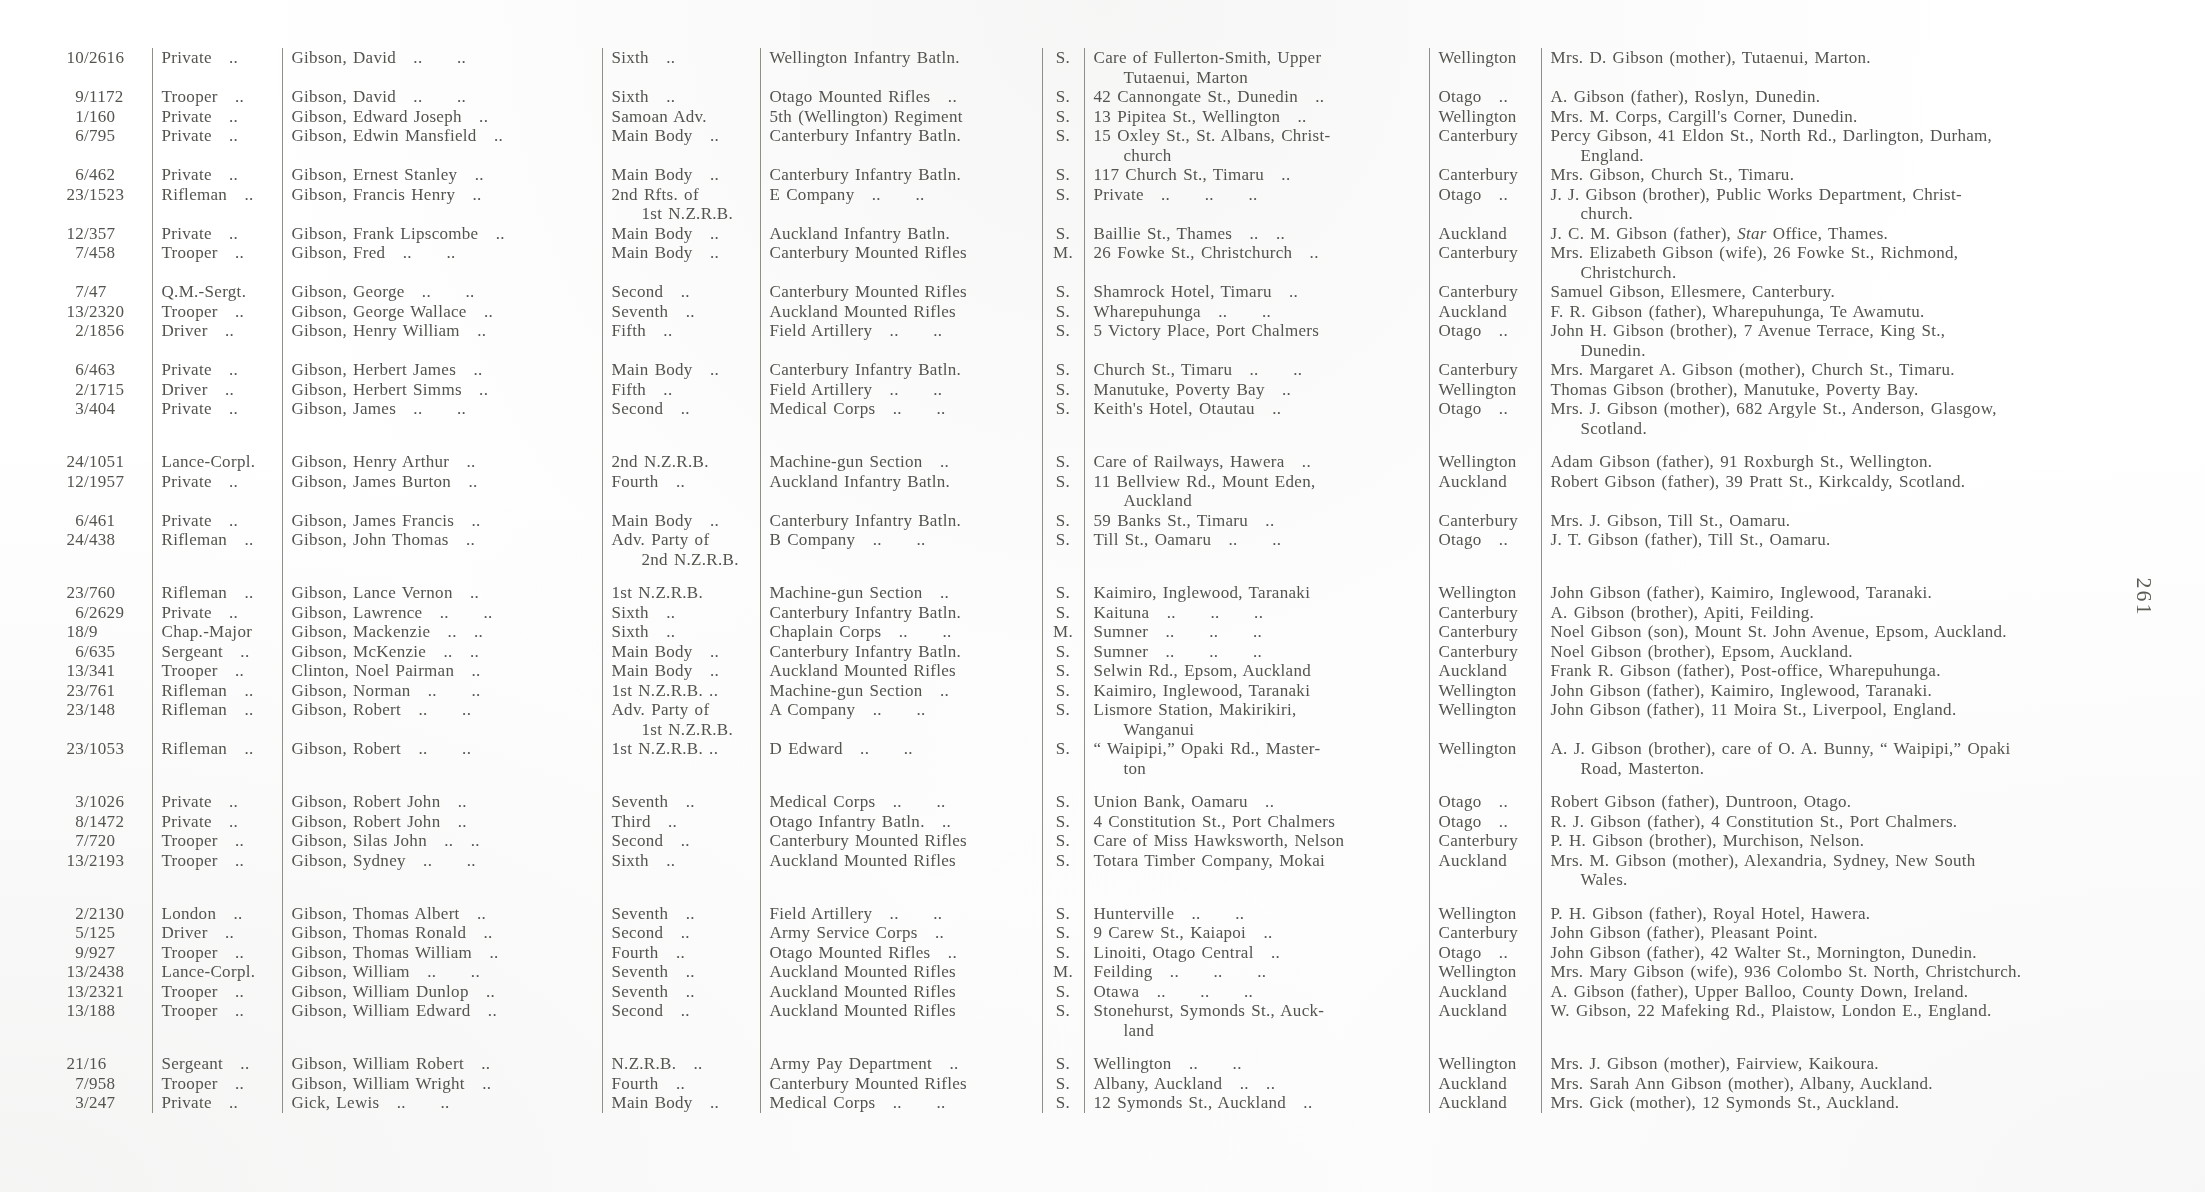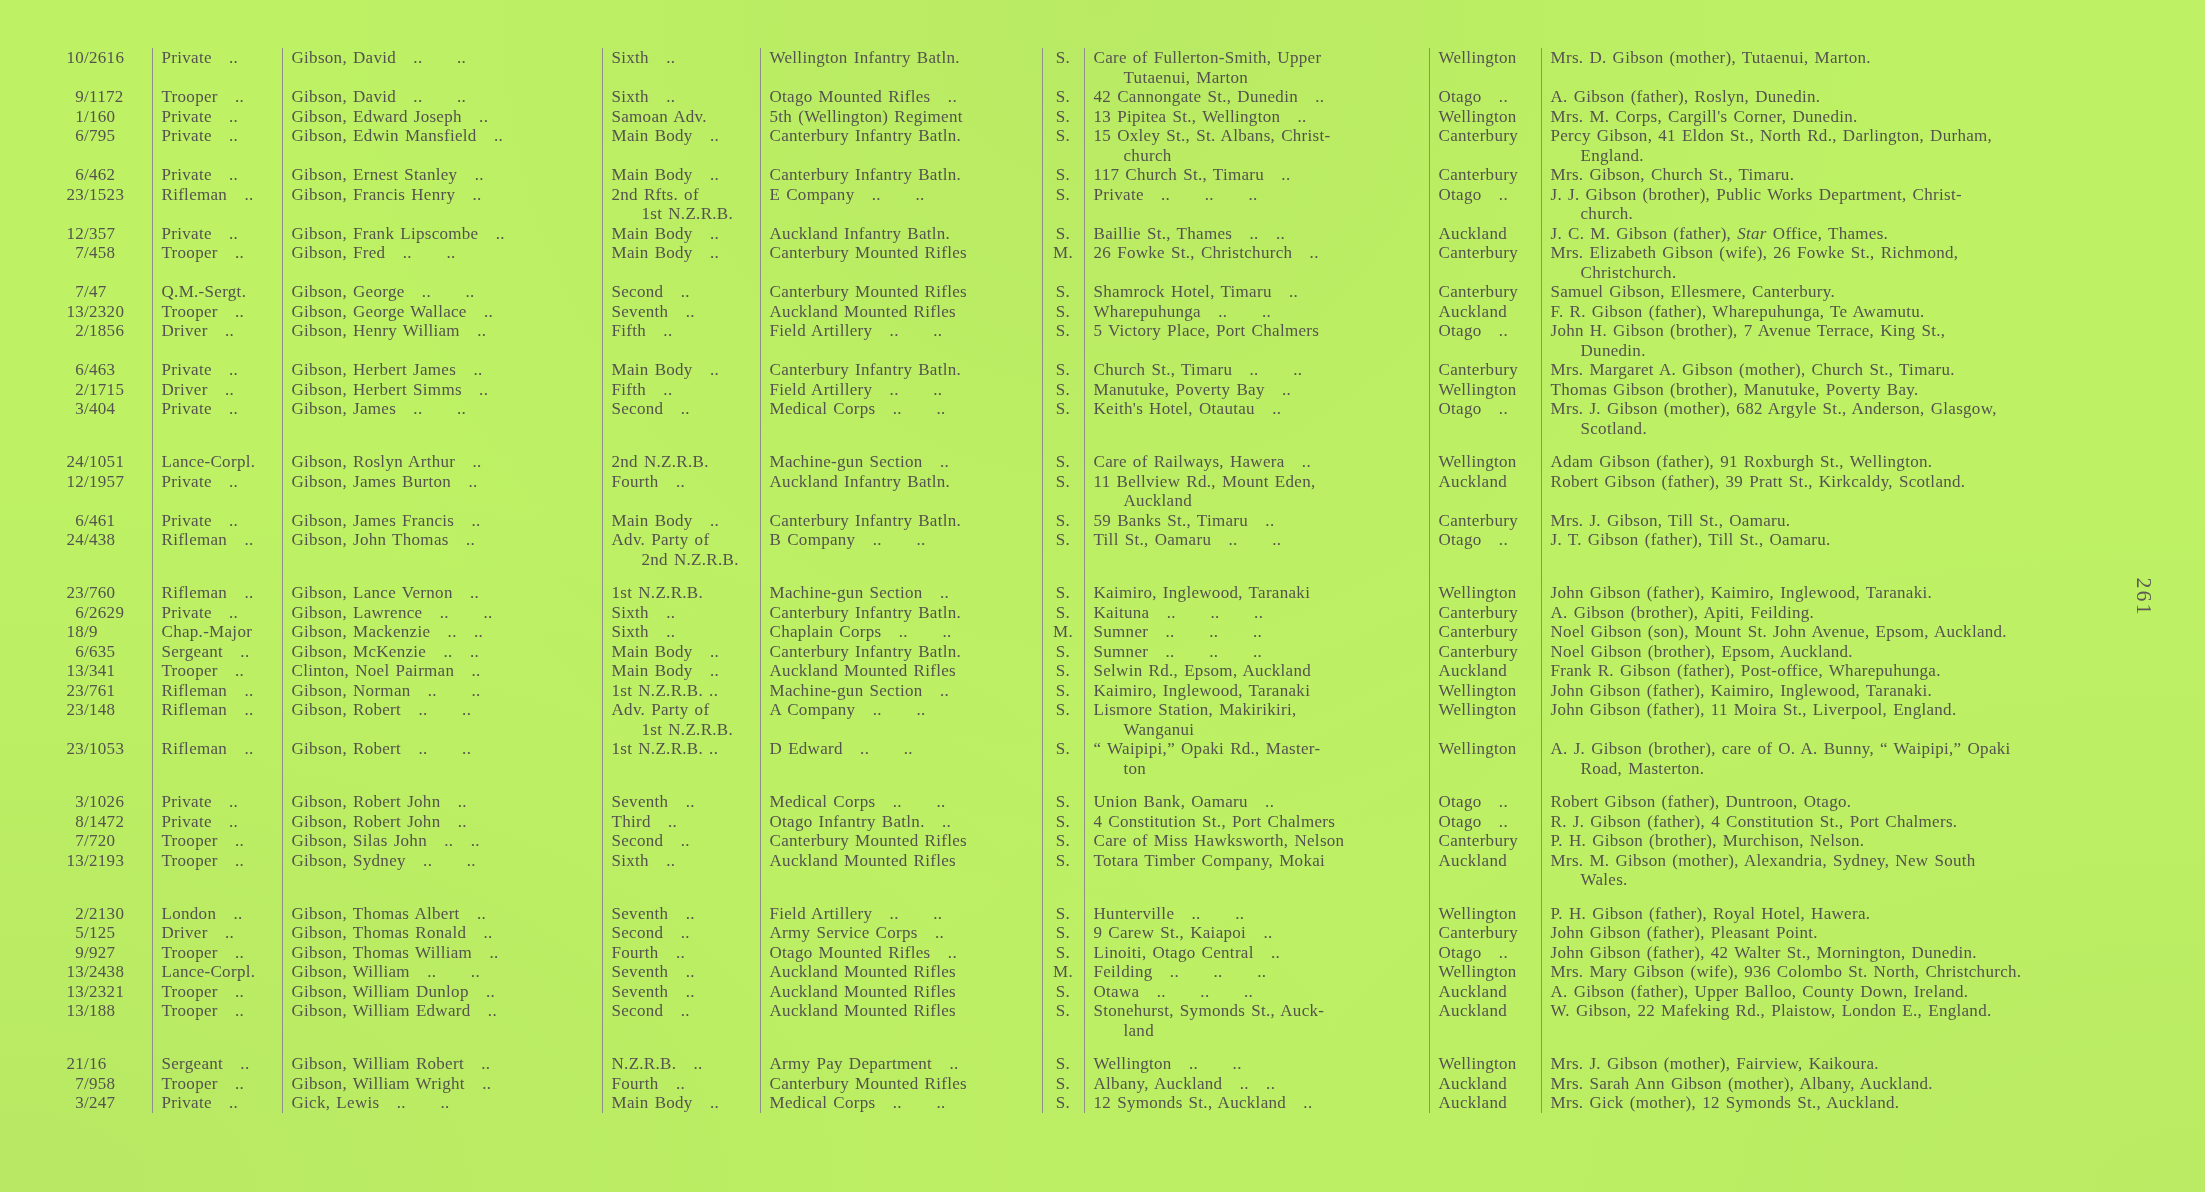--- a/index.html
+++ b/index.html
@@ -1,18 +1,18 @@
 <!DOCTYPE html>
 <html><head>
 <meta charset="utf-8">
 <style>
   html,body{margin:0;padding:0;background:#cfcdc8;}
   .page{
     position:relative;width:2205px;height:1192px;overflow:hidden;
-    background:#bef264;
+    background:#ffffff;
     font-family:"Liberation Serif","DejaVu Serif",serif;
     color:#55534e;
   }
   .scan-tint{
     position:absolute;inset:0;pointer-events:none;
     background:
       radial-gradient(ellipse at 50% 0%, rgba(110,105,95,0.06), transparent 55%),
       radial-gradient(ellipse at 0% 100%, rgba(110,105,95,0.07), transparent 45%),
       radial-gradient(ellipse at 100% 100%, rgba(110,105,95,0.05), transparent 45%);
   }
@@ -251,21 +251,21 @@
           <td class="col-address"><div class="cell">Keith's Hotel, Otautau ..</div></td>
           <td class="col-district"><div class="cell">Otago ..</div></td>
           <td class="col-nok"><div class="cell">Mrs. J. Gibson (mother), 682 Argyle St., Anderson, Glasgow,
 Scotland.</div></td>
         </tr>
         <tr class="gap">
           <td class="col-reg">
             <div class="cell"><span class="rega">24</span>/1051</div>
           </td>
           <td class="col-rank"><div class="cell">Lance-Corpl.</div></td>
-          <td class="col-name"><div class="cell">Gibson, Roslyn Arthur ..</div></td>
+          <td class="col-name"><div class="cell">Gibson, Henry Arthur ..</div></td>
           <td class="col-body"><div class="cell">2nd N.Z.R.B.</div></td>
           <td class="col-unit"><div class="cell">Machine-gun Section ..</div></td>
           <td class="col-status"><div class="cell">S.</div></td>
           <td class="col-address"><div class="cell">Care of Railways, Hawera ..</div></td>
           <td class="col-district"><div class="cell">Wellington</div></td>
           <td class="col-nok"><div class="cell">Adam Gibson (father), 91 Roxburgh St., Wellington.</div></td>
         </tr>
         <tr>
           <td class="col-reg">
             <div class="cell"><span class="rega">12</span>/1957</div>

